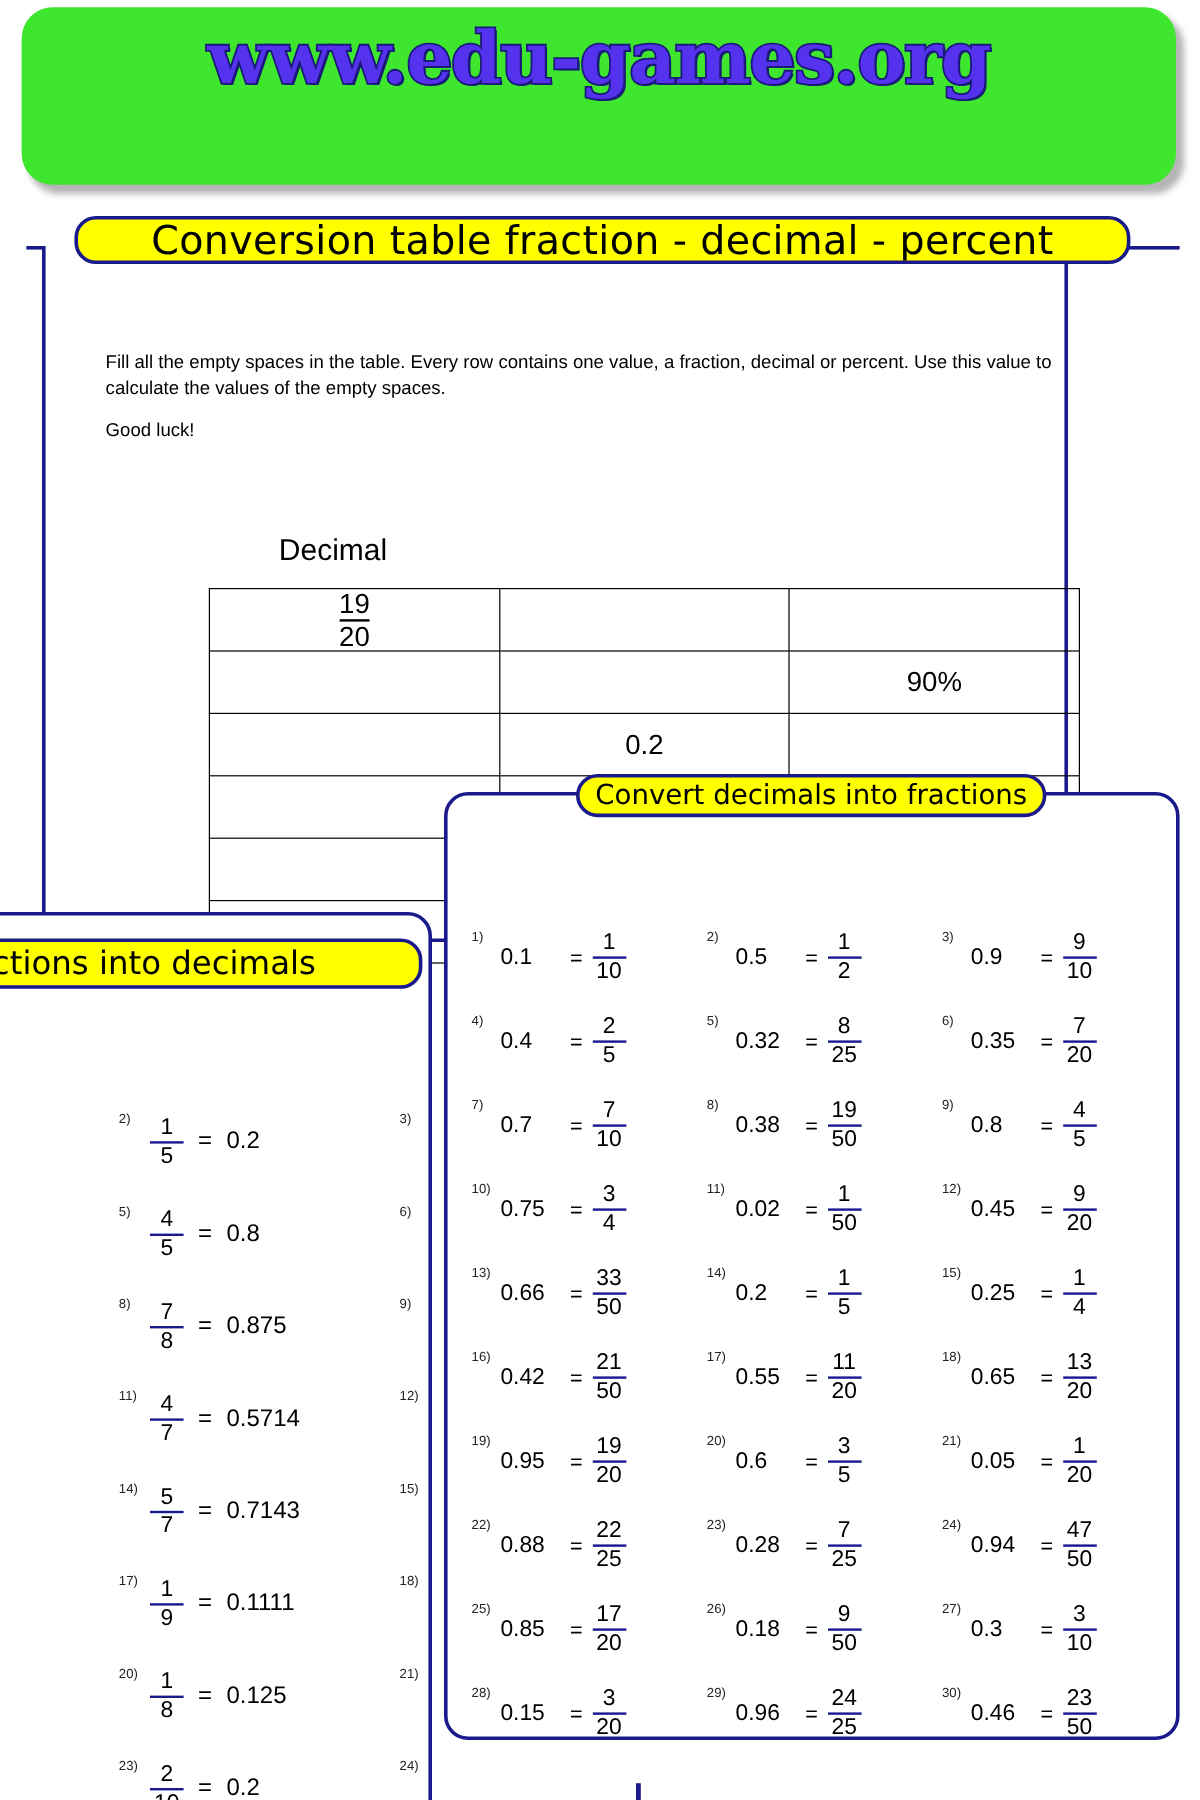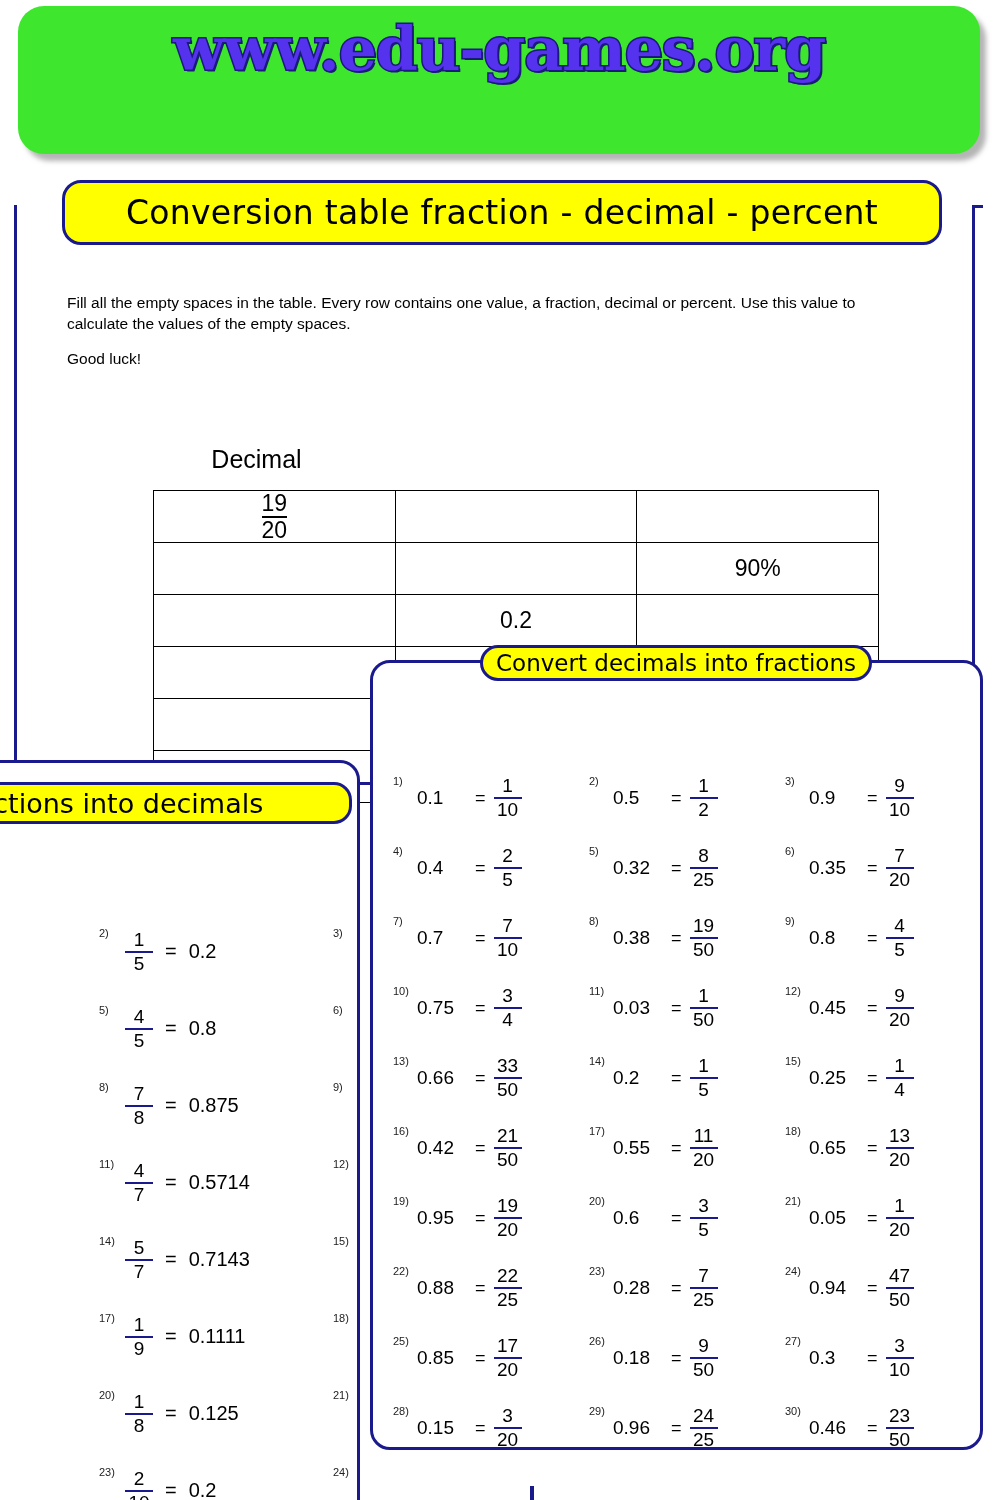--- a/index.html
+++ b/index.html
@@ -76,23 +76,23 @@
     color: #000000;
     white-space: nowrap;
     display: flex;
     align-items: center;
     justify-content: center;
     overflow: hidden;
   }
 
   
   #main-window {
-    left: 14px;
+    left: 35px;
     top: 205px;
-    width: 961px;
+    width: 855px;
     height: 580px;
     border-top: none;
     border-radius: 0 0 20px 20px;
   }
   #main-window-top-left {
     position: absolute;
     left: 22px;
     top: 205px;
     width: 56px;
     height: 3px;
@@ -103,25 +103,24 @@
     left: 940px;
     top: 205px;
     width: 43px;
     height: 3px;
     background: #1a1a8c;
   }
   #main-title {
     left: 62px;
     top: 180px;
     width: 880px;
-    height: 65px;
+    height: 40px;
     font-size: 33px;
     letter-spacing: 0.3px;
     z-index: 6;
-    border-radius: 19px;
   }
 
   .instructions {
     position: absolute;
     left: 50px;
     top: 88px;
     width: 845px;
     font-size: 15.5px;
     line-height: 1.35;
     color: #000;
@@ -521,21 +520,21 @@
         <span class="idx">10)</span>
         <span class="dec-val">0.75</span>
         <span class="eq">=</span>
         <span class="bfrac">
           <span class="num">3</span>
           <span class="den">4</span>
         </span>
       </div>
       <div class="ritem">
         <span class="idx">11)</span>
-        <span class="dec-val">0.03</span>
+        <span class="dec-val">0.02</span>
         <span class="eq">=</span>
         <span class="bfrac">
           <span class="num">1</span>
           <span class="den">50</span>
         </span>
       </div>
       <div class="ritem">
         <span class="idx">12)</span>
         <span class="dec-val">0.45</span>
         <span class="eq">=</span>

